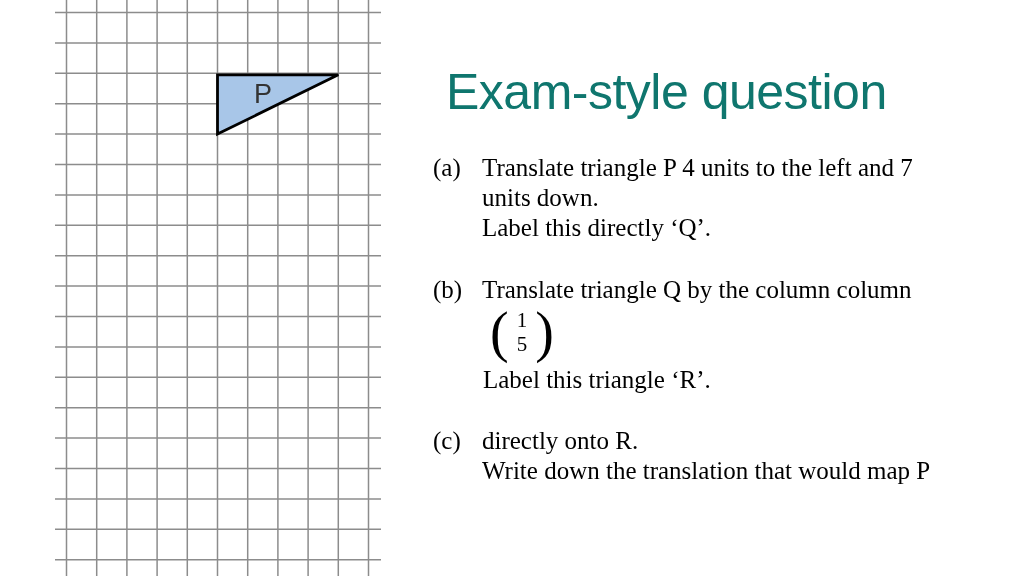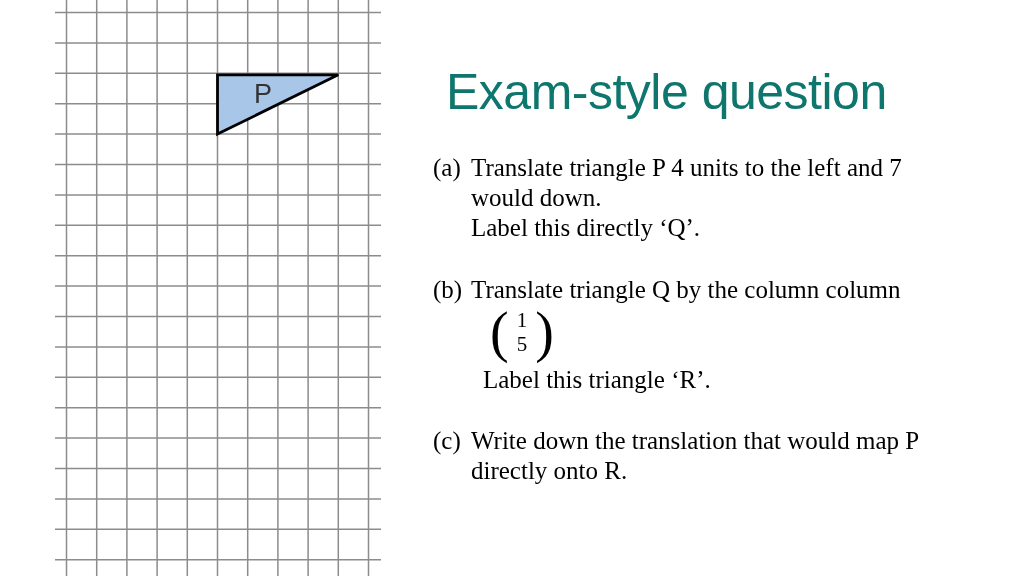--- a/index.html
+++ b/index.html
@@ -21,21 +21,21 @@
 
   
   .questions { position:absolute; left:433px; top:153px; width:560px; font-size:25px; line-height:30px; }
   .qblock { position:absolute; left:0; width:560px; }
   .block-a { top:0; }
   .block-b { top:122px; }
   .vector-row { top:150px; left:57px; }
   .label-r { top:212px; left:50px; }
   .block-c { top:273px; }
   .qlabel { position:absolute; left:0; top:0; }
-  .qtext { margin-left:38px; white-space:nowrap; }
+  .qtext { margin-left:49px; white-space:nowrap; }
 
   
   .vec { display:inline-flex; align-items:center; height:58px; }
   .vec .paren { font-family:"Liberation Serif", serif; font-size:56px; line-height:58px; font-weight:400; }
   .vec-nums { display:flex; flex-direction:column; align-items:center; justify-content:center;
               font-size:21px; line-height:24px; padding:0 8px; }
 </style>
 </head>
 <body>
 
@@ -80,21 +80,21 @@
     </svg>
   </div>
 
   <h1 class="title">Exam-style question</h1>
 
   <div class="questions">
 
     <div class="qblock block-a">
       <span class="qlabel">(a)</span>
       <div class="qtext">Translate triangle P 4 units to the left and 7</div>
-      <div class="qtext">would down.</div>
+      <div class="qtext">units down.</div>
       <div class="qtext">Label this directly ‘Q’.</div>
     </div>
 
     <div class="qblock block-b">
       <span class="qlabel">(b)</span>
       <div class="qtext">Translate triangle Q by the column column</div>
     </div>
 
     <div class="qblock vector-row">
       <span class="vec">
@@ -104,18 +104,18 @@
           <span>5</span>
         </span>
         <span class="paren">)</span>
       </span>
     </div>
 
     <div class="qblock label-r">Label this triangle ‘R’.</div>
 
     <div class="qblock block-c">
       <span class="qlabel">(c)</span>
+      <div class="qtext">directly onto R.</div>
       <div class="qtext">Write down the translation that would map P</div>
-      <div class="qtext">directly onto R.</div>
     </div>
 
   </div>
 </div>
 
 </body></html>

